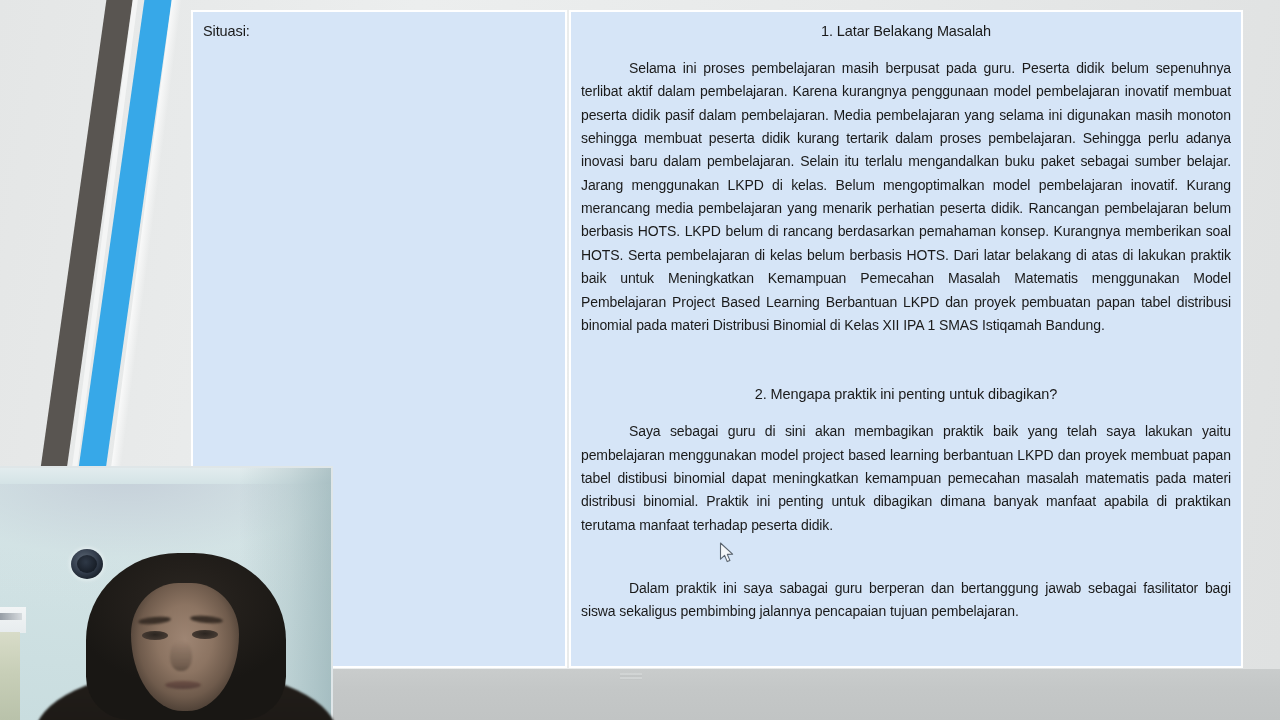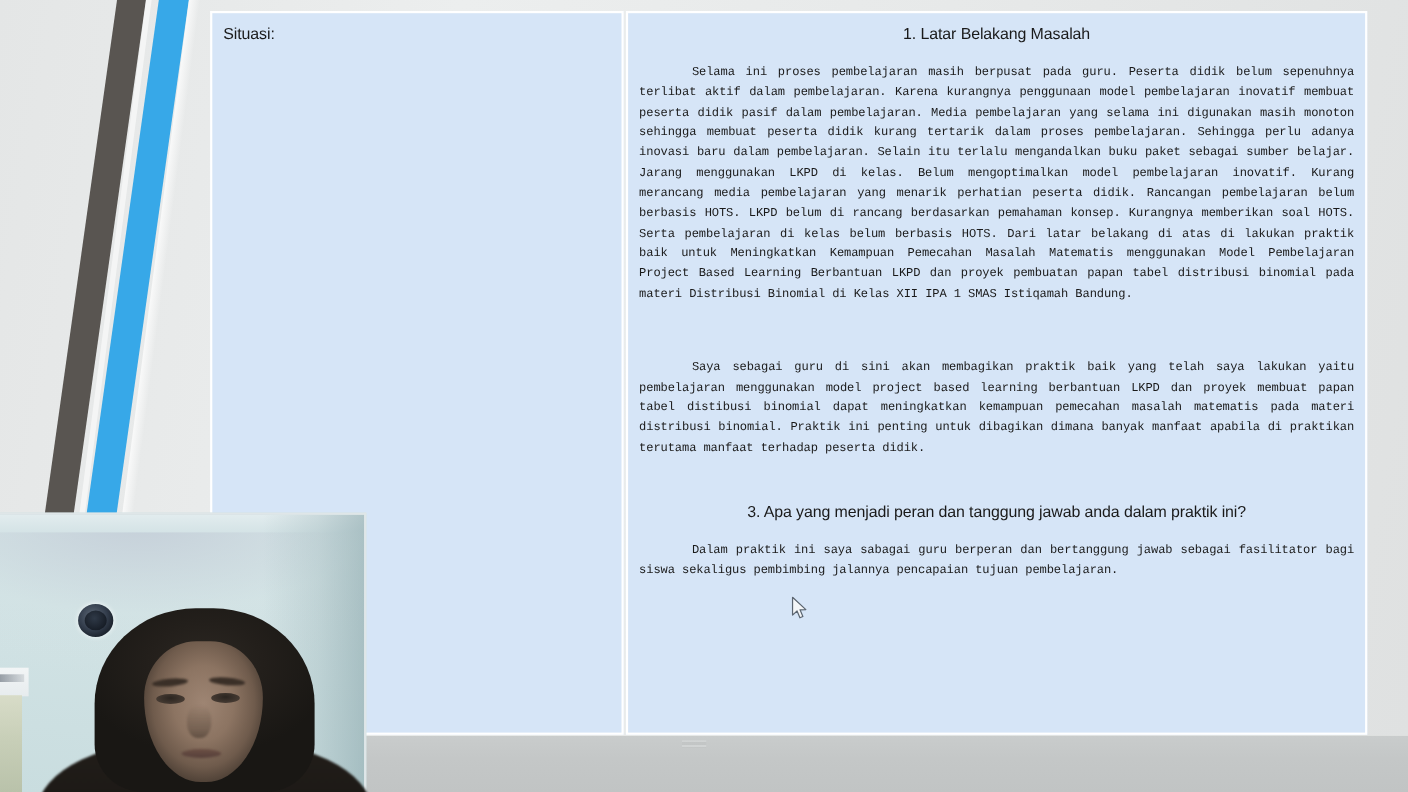--- a/index.html
+++ b/index.html
@@ -113,29 +113,28 @@
 
   .heading {
     font-size: 14.5px;
     line-height: 1.3;
     margin: 0 0 16px 0;
     letter-spacing: -0.1px;
     text-align: center;
   }
 
   .para {
-    font-size: 11px;
+    font-size: 14px;
     line-height: 1.67;
     margin: 0;
     text-align: justify;
     text-justify: inter-word;
     text-indent: 48px;
     letter-spacing: -0.1px;
     hyphens: none;
-    font-family: Liberation Mono, monospace;
   }
 
   .gap-lg { height: 48px; }
   .gap-md { height: 40px; }
 
   
   #webcam {
     position: absolute;
     left: 0;
     top: 466px;
@@ -345,25 +344,25 @@
       <p class="q-label">Situasi:</p>
     </div>
 
     <div class="panel" id="panel-right">
 
       <p class="heading">1. Latar Belakang Masalah</p>
       <p class="para">Selama ini proses pembelajaran masih berpusat pada guru. Peserta didik belum sepenuhnya terlibat aktif dalam pembelajaran. Karena kurangnya penggunaan model pembelajaran inovatif membuat peserta didik pasif dalam pembelajaran. Media pembelajaran yang selama ini digunakan masih monoton sehingga membuat peserta didik kurang tertarik dalam proses pembelajaran. Sehingga perlu adanya inovasi baru dalam pembelajaran. Selain itu terlalu mengandalkan buku paket sebagai sumber belajar. Jarang menggunakan LKPD di kelas. Belum mengoptimalkan model pembelajaran inovatif. Kurang merancang media pembelajaran yang menarik perhatian peserta didik. Rancangan pembelajaran belum berbasis HOTS. LKPD belum di rancang berdasarkan pemahaman konsep. Kurangnya memberikan soal HOTS. Serta pembelajaran di kelas belum berbasis HOTS. Dari latar belakang di atas di lakukan praktik baik untuk Meningkatkan Kemampuan Pemecahan Masalah Matematis menggunakan Model Pembelajaran Project Based Learning Berbantuan LKPD dan proyek pembuatan papan tabel distribusi binomial pada materi Distribusi Binomial di Kelas XII IPA 1 SMAS Istiqamah Bandung.</p>
 
       <div class="gap-lg"></div>
 
+      <p class="heading">2. Mengapa praktik ini penting untuk dibagikan?</p>
       <p class="para">Saya sebagai guru di sini akan membagikan praktik baik yang telah saya lakukan yaitu pembelajaran menggunakan model project based learning berbantuan LKPD dan proyek membuat papan tabel distibusi binomial dapat meningkatkan kemampuan pemecahan masalah matematis pada materi distribusi binomial. Praktik ini penting untuk dibagikan dimana banyak manfaat apabila di praktikan terutama manfaat terhadap peserta didik.</p>
 
       <div class="gap-md"></div>
 
-      <p class="heading">3. Apa yang menjadi peran dan tanggung jawab anda dalam praktik ini?</p>
       <p class="para">Dalam praktik ini saya sabagai guru berperan dan bertanggung jawab sebagai fasilitator bagi siswa sekaligus pembimbing jalannya pencapaian tujuan pembelajaran.</p>
     </div>
 
   </div>
 
   <div id="bottom-band"></div>
   <div id="bottom-band-handle"></div>
 
   <div id="webcam">
     <div id="webcam-room"></div>

